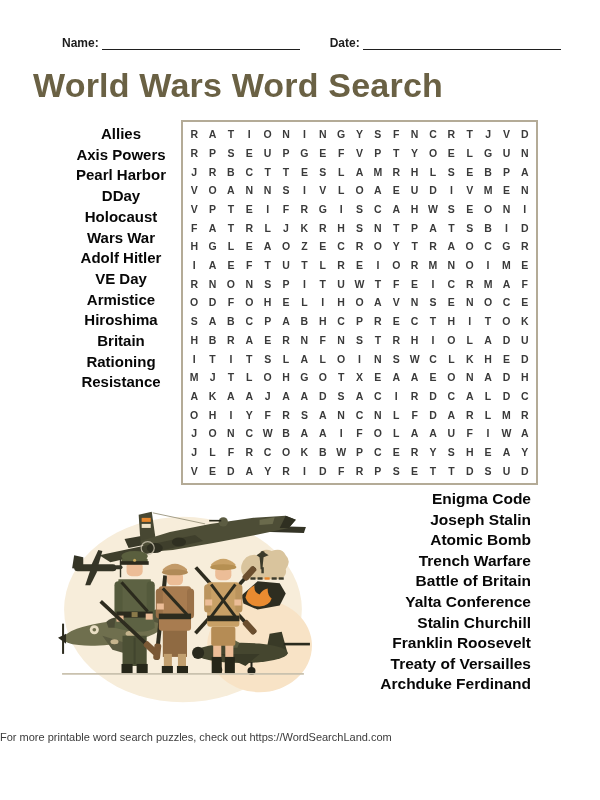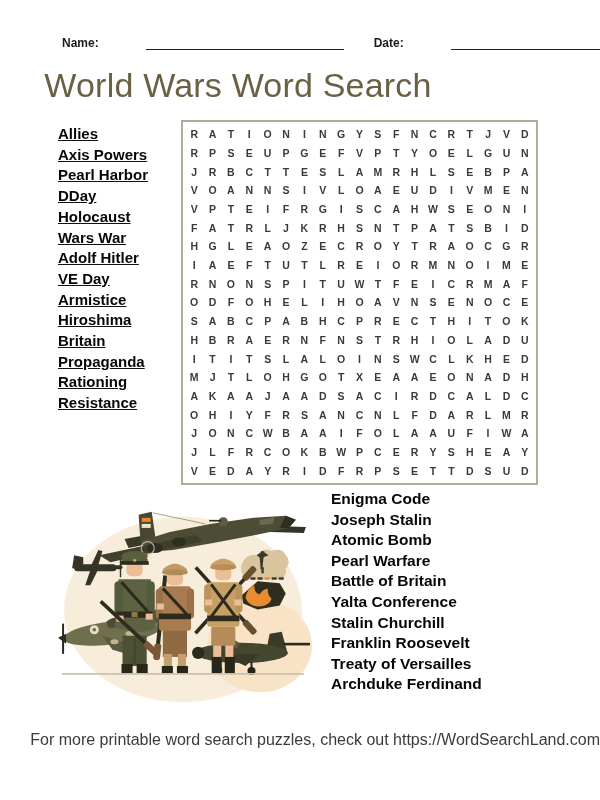--- a/index.html
+++ b/index.html
@@ -1,43 +1,43 @@
 <!DOCTYPE html>
 <html><head>
 <meta charset="utf-8">
 <style>
   html,body{margin:0;padding:0;background:#ffffff;}
   .page{position:relative;width:600px;height:800px;background:#ffffff;overflow:hidden;
         font-family:"Liberation Sans",sans-serif;color:#111;}
   
   .topline{position:absolute;top:36px;left:62px;width:478px;display:flex;}
-  .field{display:flex;align-items:flex-start;gap:44px;}
+  .field{display:flex;align-items:flex-start;}
   .flabel{font-size:12px;font-weight:700;color:#1c1c1c;line-height:14px;}
   .fline{display:inline-block;width:198px;border-bottom:1.6px solid #1f1f1f;height:13px;margin-left:3px;}
   .field.date{margin-left:30px;}
   
   .title{position:absolute;top:66px;left:0;width:476px;text-align:center;margin:0;
-         font-size:34px;font-weight:400;letter-spacing:.2px;}
+         font-size:34px;font-weight:700;letter-spacing:.2px;}
   
-  .left-list{position:absolute;left:58px;top:124px;width:126px;text-decoration:underline;}
+  .left-list{position:absolute;left:58px;top:124px;width:126px;text-align:center;}
   .left-list .word{font-size:15px;font-weight:700;line-height:20.7px;color:#070707;white-space:nowrap;}
   
   .grid{position:absolute;left:181px;top:120px;width:357px;height:365px;box-sizing:border-box;
         border:2px solid #b4ab97;display:grid;grid-template-columns:repeat(19,1fr);
         grid-template-rows:repeat(19,1fr);padding:3px 2px;background:#fff;}
   .cell{display:flex;align-items:center;justify-content:center;
         font-size:10.5px;font-weight:700;color:#3a3a3a;}
   
-  .right-list{position:absolute;left:331px;top:489px;width:200px;text-align:left;}
+  .right-list{position:absolute;left:331px;top:489px;width:200px;text-align:right;}
   .right-list .word{font-size:15.5px;font-weight:700;line-height:20.6px;color:#070707;white-space:nowrap;}
   
   .illus{position:absolute;left:54px;top:494px;width:264px;height:218px;}
   
-  .footer{position:absolute;top:731px;left:0;width:600px;text-align:right;
-          font-size:16px;font-weight:400;color:#3b3b3b;}
+  .footer{position:absolute;top:731px;left:0;width:600px;text-align:left;
+          font-size:11px;font-weight:400;color:#3b3b3b;}
 </style>
 </head>
 <body>
 
 <div class="page">
 
   <div class="topline">
     <div class="field">
       <span class="flabel">Name:</span>
       <span class="fline"></span>
@@ -55,21 +55,20 @@
       <div class="word">Axis Powers</div>
       <div class="word">Pearl Harbor</div>
       <div class="word">DDay</div>
       <div class="word">Holocaust</div>
       <div class="word">Wars War</div>
       <div class="word">Adolf Hitler</div>
       <div class="word">VE Day</div>
       <div class="word">Armistice</div>
       <div class="word">Hiroshima</div>
       <div class="word">Britain</div>
-      <div class="word">Propaganda</div>
       <div class="word">Rationing</div>
       <div class="word">Resistance</div>
     </div>
 
   <div class="grid" style="border-color: rgb(180, 171, 151);">
       <div class="cell">R</div>
       <div class="cell">A</div>
       <div class="cell">T</div>
       <div class="cell">I</div>
       <div class="cell">O</div>
@@ -586,21 +585,21 @@
       <ellipse cx="168" cy="72" rx="13" ry="3" fill="#b69052"></ellipse>
       <rect x="150" y="104" width="7" height="6" fill="#ecbd97"></rect>
       <rect x="179" y="104" width="7" height="6" fill="#ecbd97"></rect>
     </g>
   </svg>
 
   <div class="right-list">
       <div class="word">Enigma Code</div>
       <div class="word">Joseph Stalin</div>
       <div class="word">Atomic Bomb</div>
-      <div class="word">Pearl Warfare</div>
+      <div class="word">Trench Warfare</div>
       <div class="word">Battle of Britain</div>
       <div class="word">Yalta Conference</div>
       <div class="word">Stalin Churchill</div>
       <div class="word">Franklin Roosevelt</div>
       <div class="word">Treaty of Versailles</div>
       <div class="word">Archduke Ferdinand</div>
     </div>
 
   <div class="footer">For more printable word search puzzles, check out https://WordSearchLand.com</div>
 

